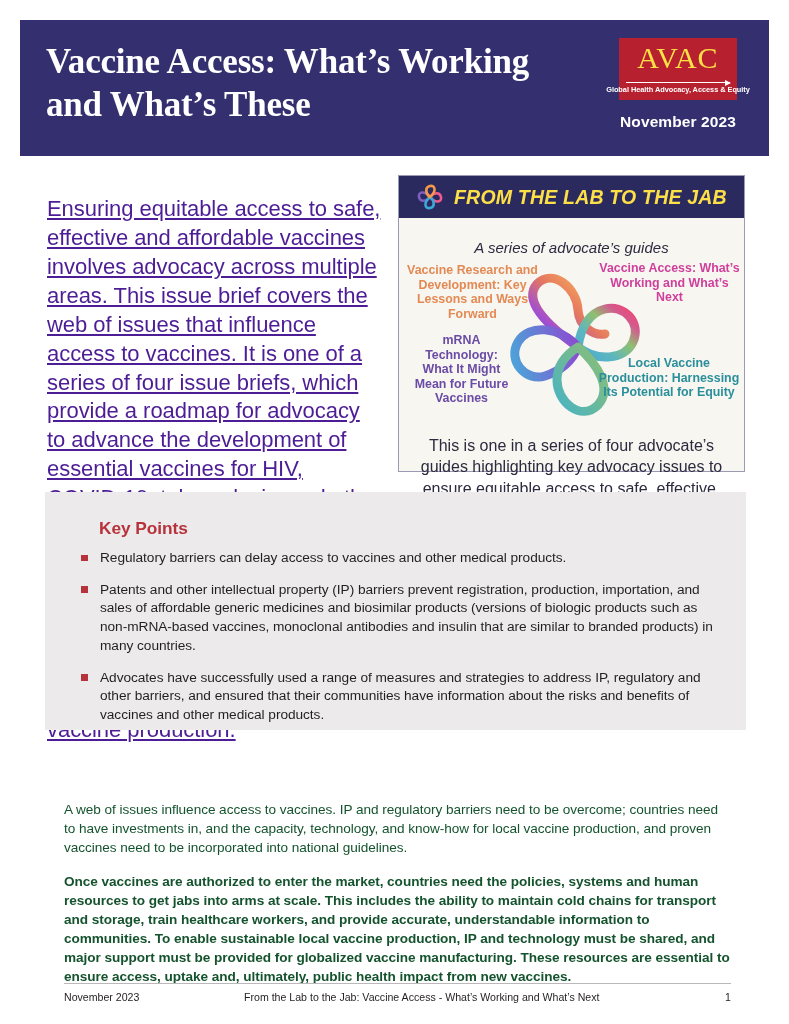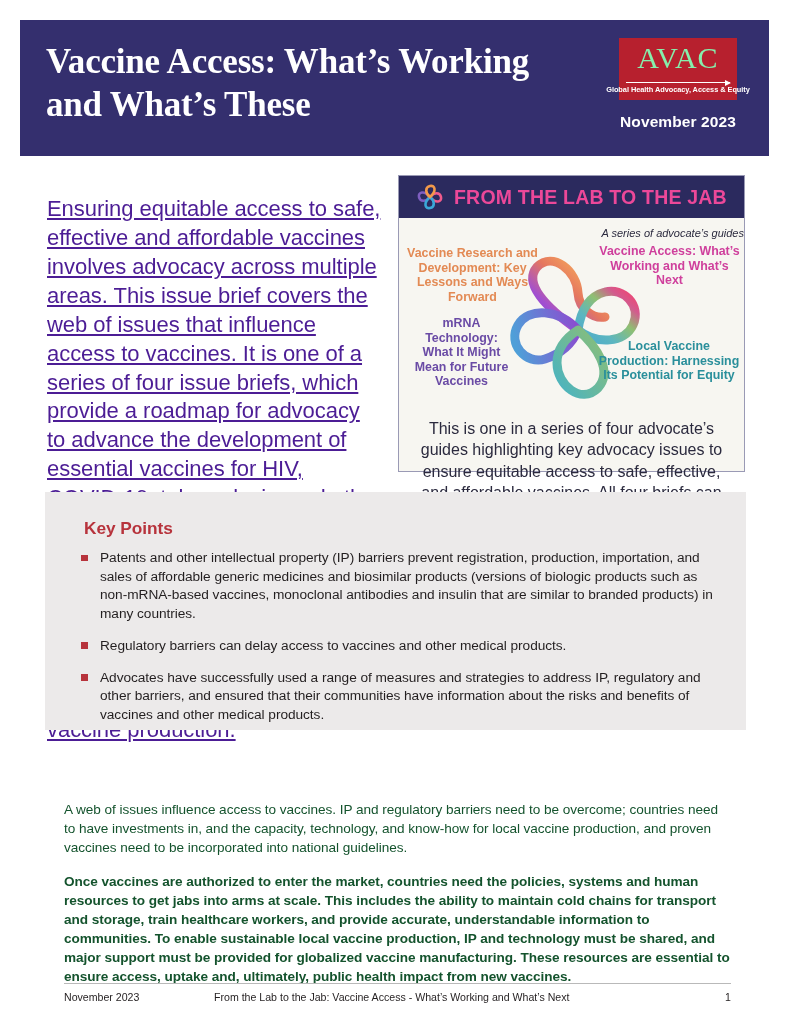--- a/index.html
+++ b/index.html
@@ -48,21 +48,21 @@
     background: #b7202e;
     width: 118px;
     height: 62px;
     display: flex;
     flex-direction: column;
     align-items: center;
     justify-content: center;
     padding: 3px 6px 4px 6px;
   }
   .avac-logo .avac-word {
-    color: #86efac;
+    color: #fde047;
     font-family: "Liberation Serif", serif;
     font-size: 30px;
     font-weight: 400;
     letter-spacing: 1px;
     line-height: 1;
     margin-bottom: 9px;
   }
   .avac-rule {
     width: 104px;
     height: 0;
@@ -120,32 +120,33 @@
     background: #f7f6f1;
   }
   .info-header {
     height: 42px;
     background: #2b2a5e;
     display: flex;
     align-items: center;
     padding-left: 15px;
   }
   .info-header-text {
-    color: #ec4899;
+    color: #fde047;
     font-size: 19.5px;
     font-weight: 700;
     letter-spacing: 0.2px;
     margin-left: 8px;
+    font-style: italic;
   }
   .info-subtitle {
-    text-align: right;
+    text-align: center;
     font-style: italic;
-    font-size: 11px;
+    font-size: 15px;
     color: #2b2a3e;
-    margin-top: 9px;
+    margin-top: 21px;
   }
   .info-graphic {
     position: relative;
     height: 175px;
   }
   .lbl {
     position: absolute;
     font-size: 12.4px;
     font-weight: 700;
     line-height: 1.17;
@@ -178,21 +179,21 @@
     left: 45px; top: 492px;
     width: 701px;
     height: 238px;
     background: #eceaea;
     padding: 26px 26px 0 34px;
   }
   .keypoints-title {
     color: #b7333c;
     font-size: 17.3px;
     font-weight: 700;
-    margin: 0 0 10px 5px;
+    margin: 0 0 10px 20px;
     letter-spacing: -0.05px;
   }
   .kp-item {
     position: relative;
     padding-left: 21px;
     margin-bottom: 13px;
     font-size: 13.7px;
     line-height: 1.365;
     color: #231f20;
     max-width: 645px;
@@ -237,21 +238,21 @@
   }
   .footer {
     position: absolute;
     left: 64px; top: 991px;
     width: 667px;
     display: flex;
     font-size: 10.6px;
     color: #231f20;
   }
   .footer-date  { width: 150px; }
-  .footer-center{ flex: 1; }
+  .footer-center{ flex: 1; margin-left: 30px; }
   .footer-page  { width: 20px; text-align: right; }
 </style>
 </head>
 <body>
 
 <div class="page">
 
   <div class="header-banner">
     <h1 class="header-title">
       <span>Vaccine Access: What’s Working</span><br>
@@ -336,25 +337,25 @@
         <span>This is one in a series of four advocate’s guides highlighting key advocacy issues to ensure equitable access to safe, effective, and affordable vaccines. All four briefs can be found at </span><a href="#">avac.org/FromLabToJab</a>
       </div>
     </div>
   </div>
 
   <div class="keypoints">
     <div class="keypoints-title">Key Points</div>
 
     <div class="kp-item">
       <span class="kp-bullet"></span>
-      <span>Patents and other intellectual property (IP) barriers prevent registration, production, importation, and sales of affordable generic medicines and biosimilar products (versions of biologic products such as non-mRNA-based vaccines, monoclonal antibodies and insulin that are similar to branded products) in many countries.</span>
+      <span>Regulatory barriers can delay access to vaccines and other medical products.</span>
     </div>
     <div class="kp-item">
       <span class="kp-bullet"></span>
-      <span>Regulatory barriers can delay access to vaccines and other medical products.</span>
+      <span>Patents and other intellectual property (IP) barriers prevent registration, production, importation, and sales of affordable generic medicines and biosimilar products (versions of biologic products such as non-mRNA-based vaccines, monoclonal antibodies and insulin that are similar to branded products) in many countries.</span>
     </div>
     <div class="kp-item">
       <span class="kp-bullet"></span>
       <span>Advocates have successfully used a range of measures and strategies to address IP, regulatory and other barriers, and ensured that their communities have information about the risks and benefits of vaccines and other medical products.</span>
     </div>
   </div>
 
   <p class="body-para para-1">A web of issues influence access to vaccines. IP and regulatory barriers need to be overcome; countries need to have investments in, and the capacity, technology, and know-how for local vaccine production, and proven vaccines need to be incorporated into national guidelines.</p>
   <p class="body-para para-2">Once vaccines are authorized to enter the market, countries need the policies, systems and human resources to get jabs into arms at scale. This includes the ability to maintain cold chains for transport and storage, train healthcare workers, and provide accurate, understandable information to communities. To enable sustainable local vaccine production, IP and technology must be shared, and major support must be provided for globalized vaccine manufacturing. These resources are essential to ensure access, uptake and, ultimately, public health impact from new vaccines.</p>
 

